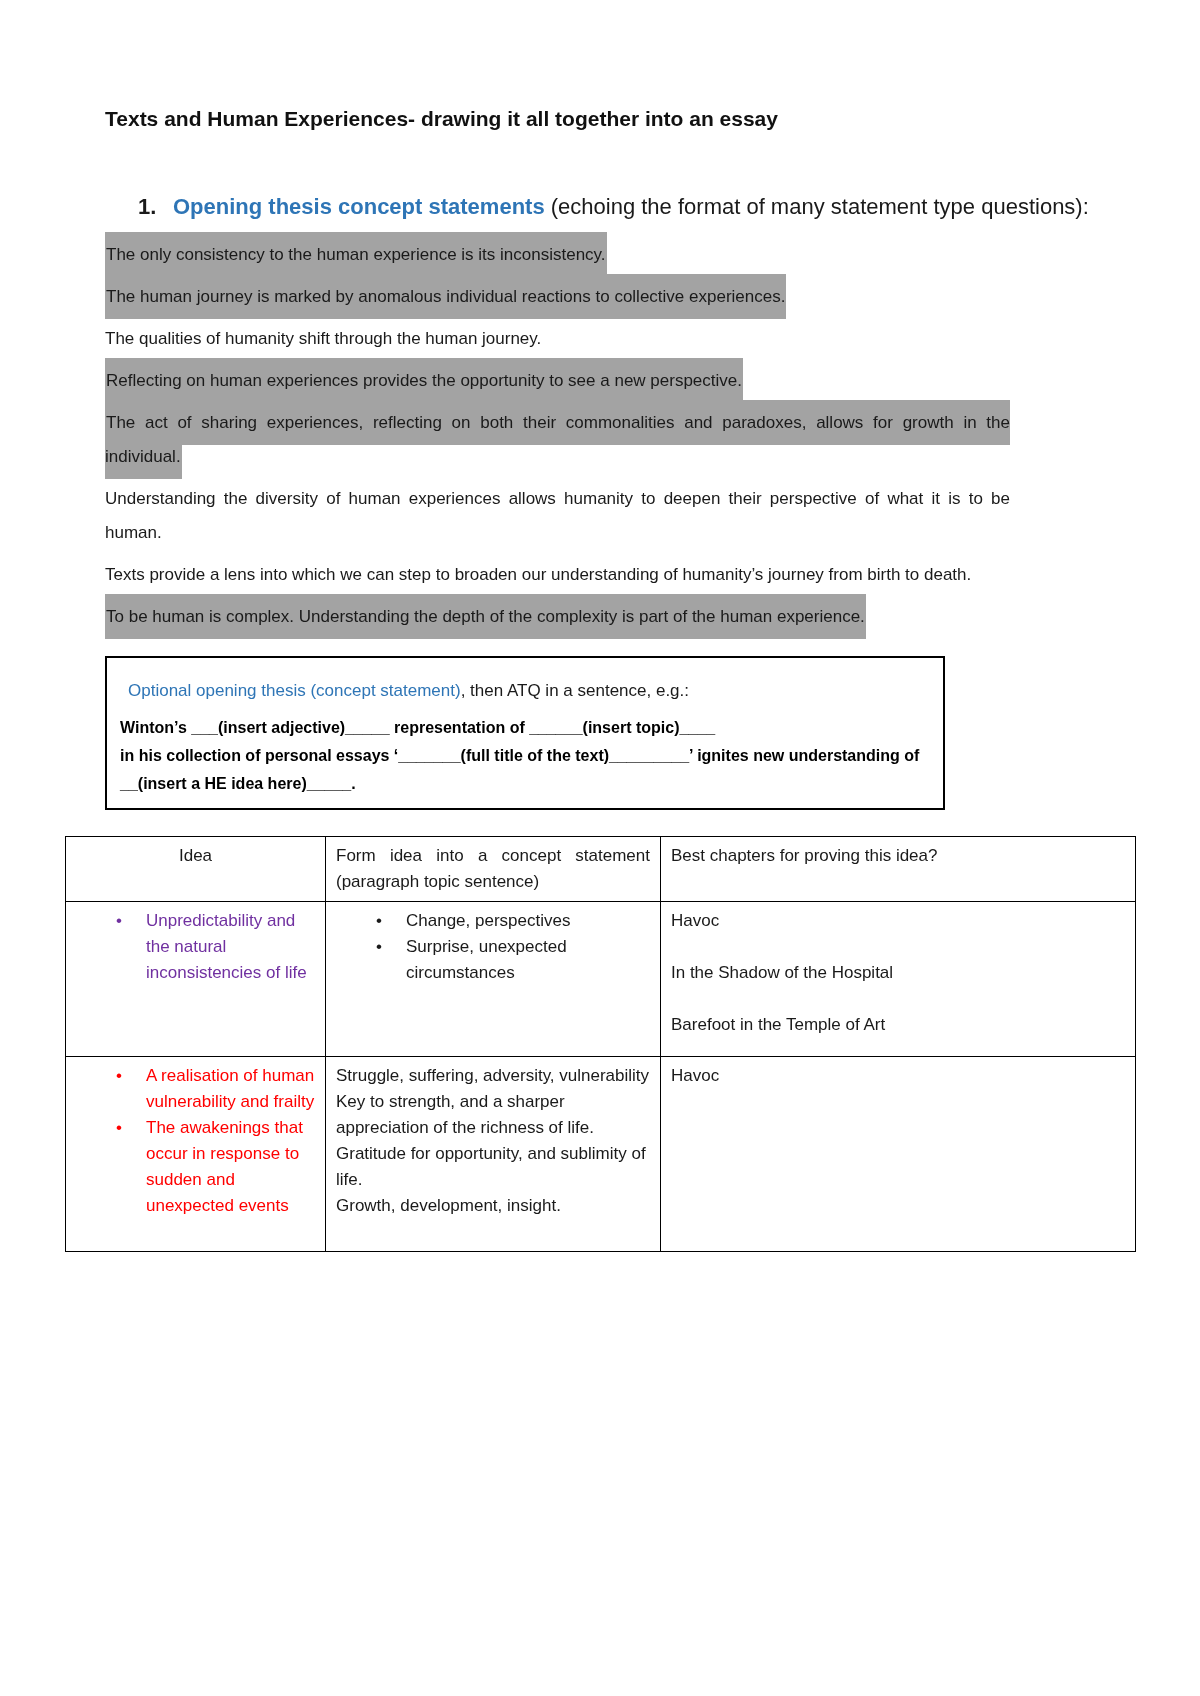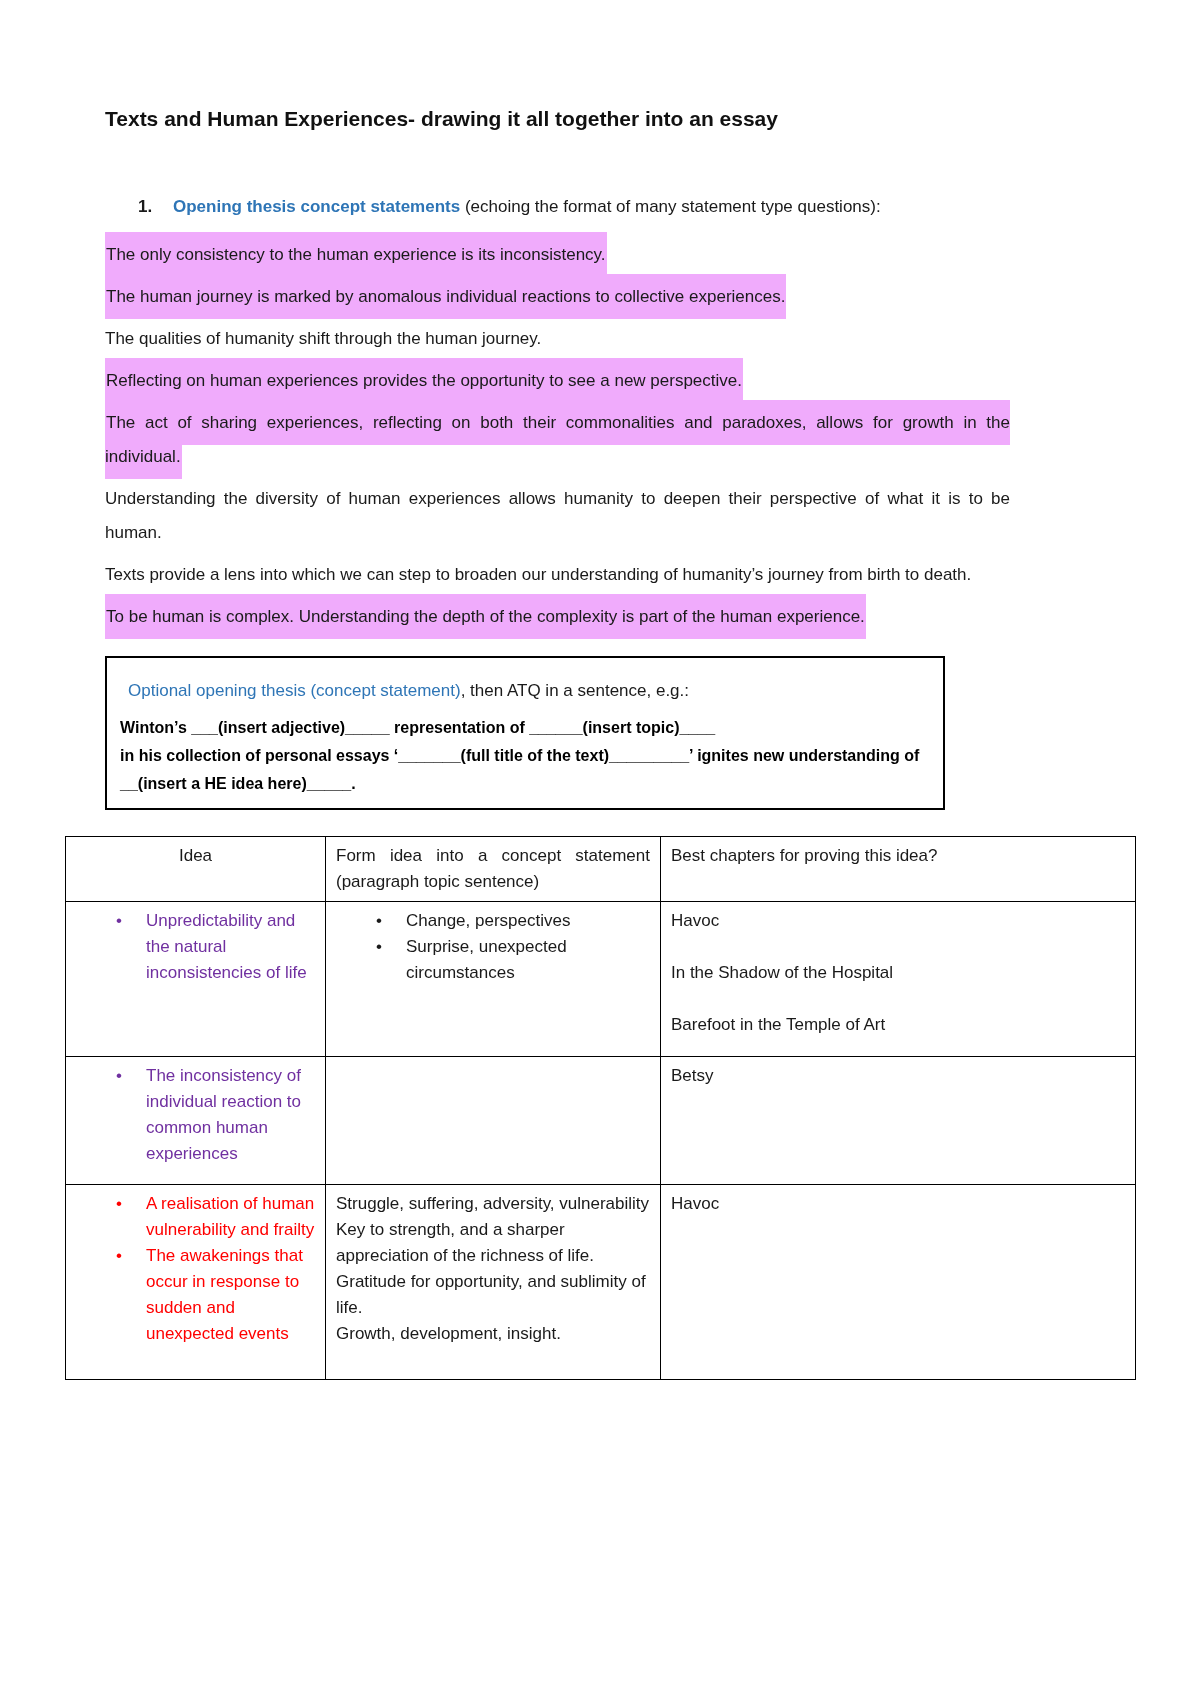--- a/index.html
+++ b/index.html
@@ -16,39 +16,39 @@
   }
   .doc-title {
     font-size: 21px;
     font-weight: bold;
     color: #111111;
     line-height: 30px;
     margin: 0 0 56px 0;
   }
   .list-heading {
     padding-left: 33px;
-    font-size: 17px;
+    font-size: 22px;
     line-height: 34px;
     margin: 0 0 14px 0;
   }
   .list-heading .num {
     display: inline-block;
     width: 35px;
     font-weight: bold;
   }
   .head-blue { color: #2E75B6; font-weight: bold; }
   .head-suffix { color: #1a1a1a; font-weight: normal; }
   .para {
     max-width: 905px;
     font-size: 17px;
     line-height: 34px;
     text-align: justify;
     margin: 0 0 8px 0;
   }
-  .hl { background: #f0abfc; padding: 13px 1px; }
+  .hl { background: #a3a3a3; padding: 13px 1px; }
   .optional-box {
     width: 840px;
     border: 2px solid #000000;
     margin-top: 22px;
     padding: 10px 13px;
   }
   .box-intro {
     font-size: 17px;
     line-height: 30px;
     margin: 8px;
@@ -154,31 +154,20 @@
             <li>Change, perspectives</li>
             <li>Surprise, unexpected circumstances</li>
           </ul>
         </td>
         <td>
           <p class="chap">Havoc</p>
           <p class="chap">In the Shadow of the Hospital</p>
           <p class="chap">Barefoot in the Temple of Art</p>
         </td>
       </tr>
-      <tr class="row2">
-        <td>
-          <ul class="cell-list purple">
-            <li>The inconsistency of individual reaction to common human experiences</li>
-          </ul>
-        </td>
-        <td></td>
-        <td>
-          <p class="chap">Betsy</p>
-        </td>
-      </tr>
       <tr class="row3">
         <td>
           <ul class="cell-list redtext">
             <li>A realisation of human vulnerability and frailty</li>
             <li>The awakenings that occur in response to sudden and unexpected events</li>
           </ul>
         </td>
         <td>
           <p class="plainline">Struggle, suffering, adversity, vulnerability</p>
           <p class="plainline">Key to strength, and a sharper appreciation of the richness of life.</p>

